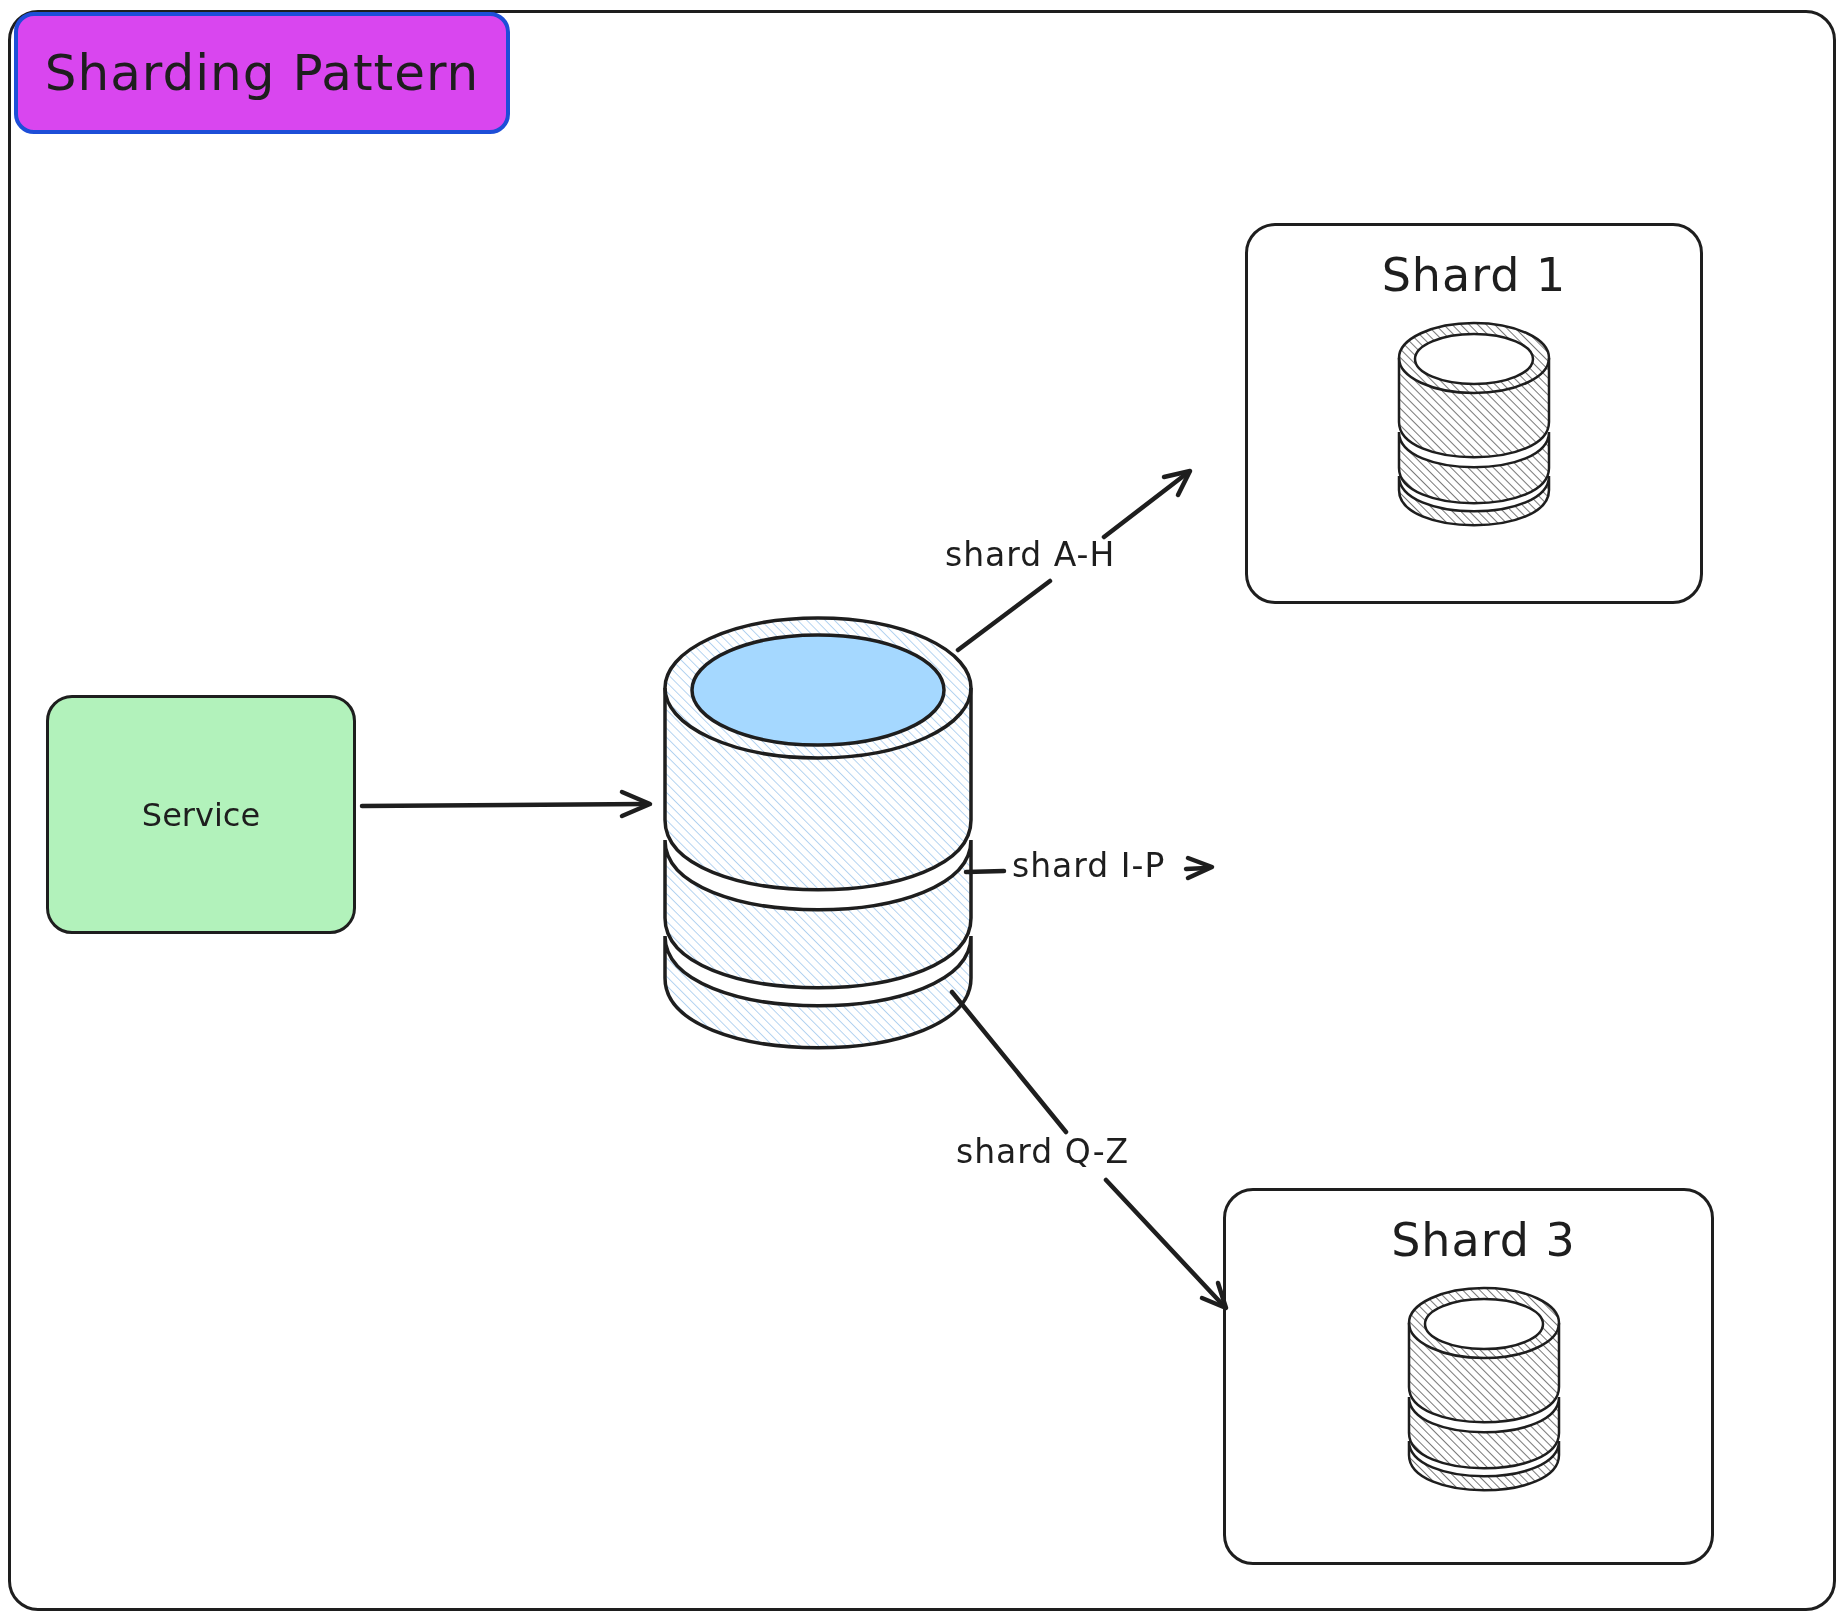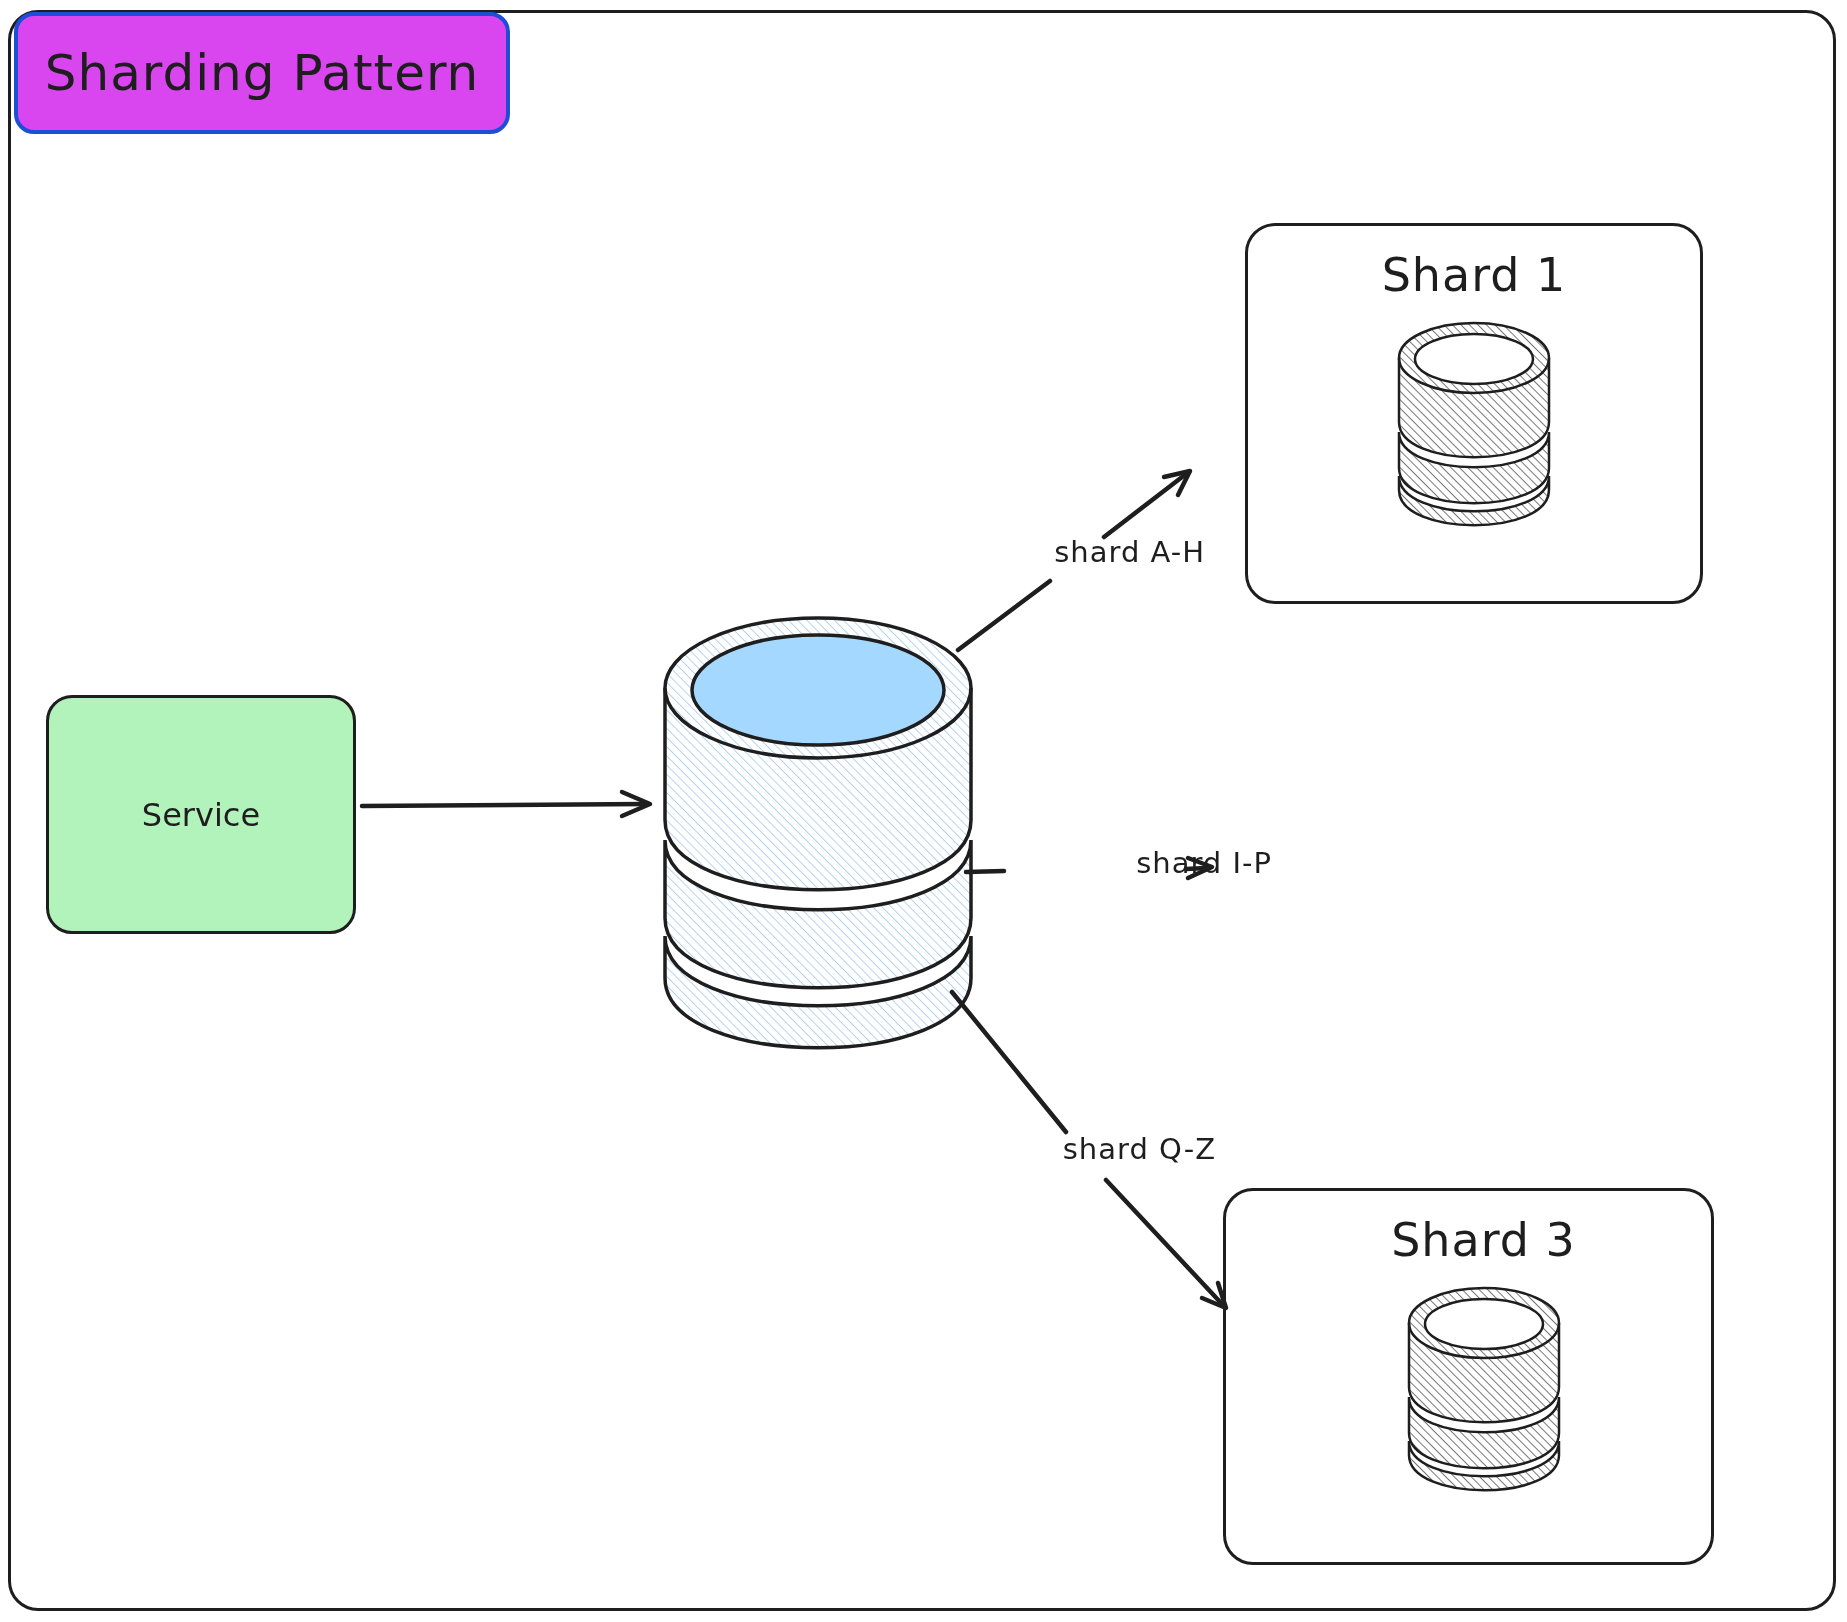--- a/index.html
+++ b/index.html
@@ -64,22 +64,22 @@
   .shard-card .shard-db {
     margin-top: 16px;
   }
   #shard-card-1 { left: 1213px; top: 223px; width: 452px; height: 375px; margin-left: 32px; }
   #shard-card-2 { left: 1217px; top: 713px; width: 456px; height: 375px; }
   #shard-card-3 { left: 1223px; top: 1188px; width: 455px; height: 371px; padding-left: 30px; }
 
   
   .edge-label {
     width: 260px;
-    text-align: right;
-    font-size: 29px;
+    text-align: left;
+    font-size: 33px;
     letter-spacing: 1px;
     white-space: nowrap;
   }
   #edge-label-ah { left: 945px; top: 535px; }
   #edge-label-ip { left: 1012px; top: 846px; }
   #edge-label-qz { left: 956px; top: 1132px; }
 
   
   #router-db { left: 658px; top: 610px; }
 

